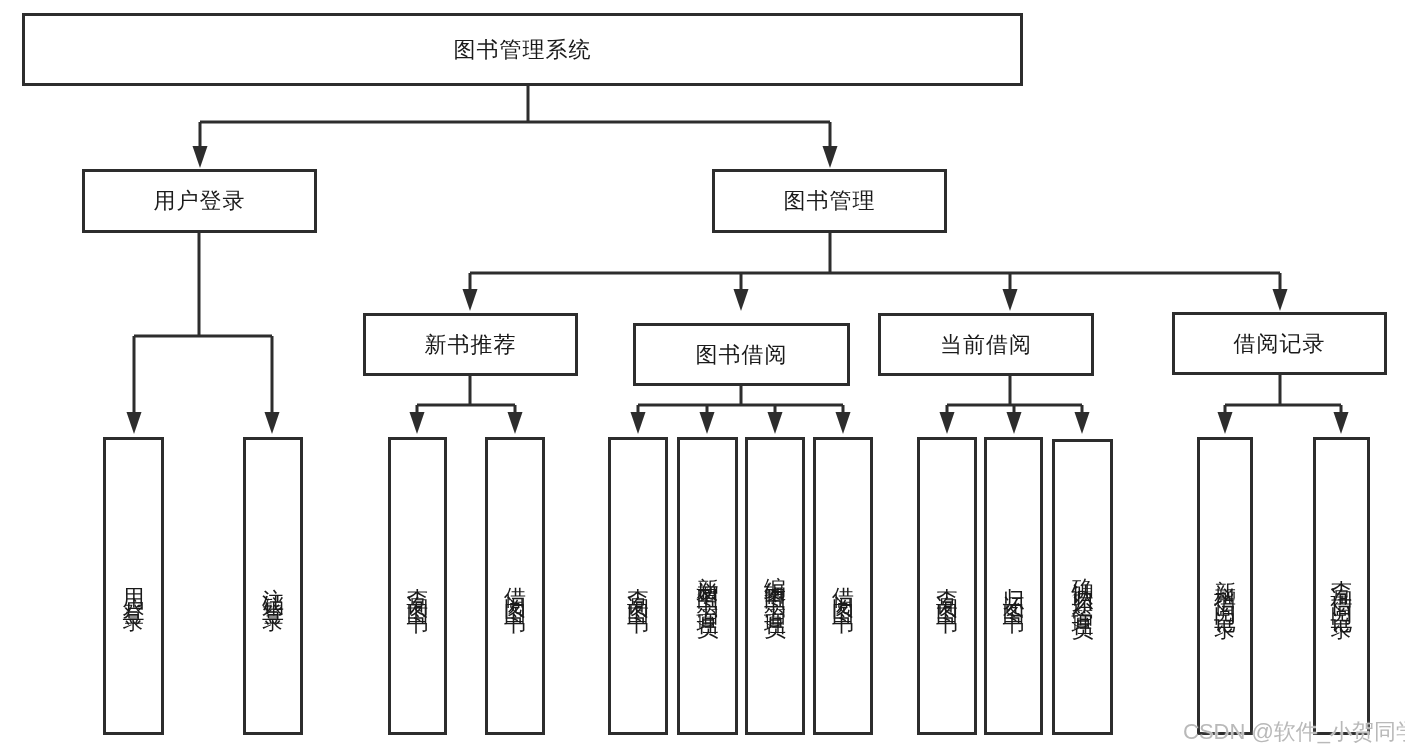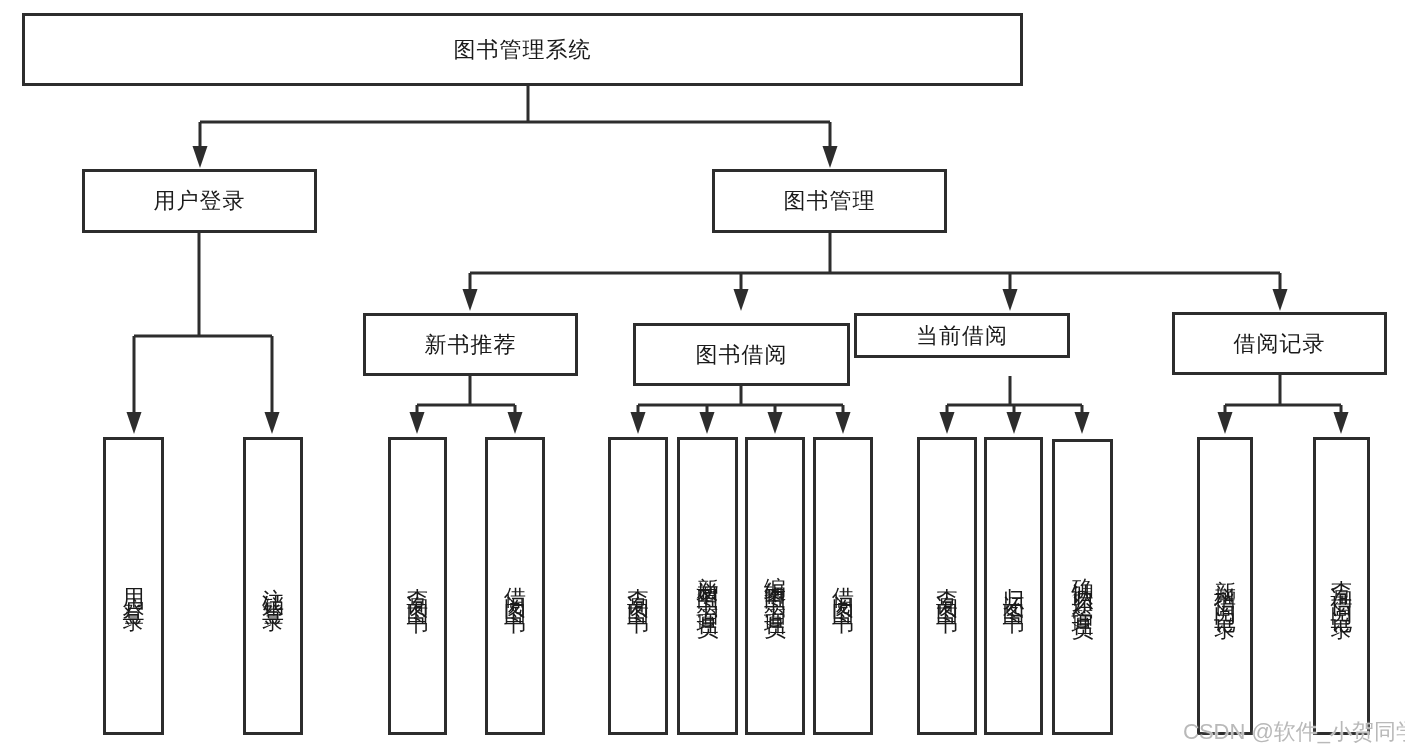--- a/index.html
+++ b/index.html
@@ -112,21 +112,21 @@
   <div class="box h" style="left:712px;top:169px;width:235px;height:64px">
     <span>图书管理</span>
   </div>
 
   <div class="box h" style="left:363px;top:313px;width:215px;height:63px">
     <span>新书推荐</span>
   </div>
   <div class="box h" style="left:633px;top:323px;width:217px;height:63px">
     <span>图书借阅</span>
   </div>
-  <div class="box h" style="left:854px;top:313px;width:216px;height:45px">
+  <div class="box h" style="left:878px;top:313px;width:216px;height:63px">
     <span>当前借阅</span>
   </div>
   <div class="box h" style="left:1172px;top:312px;width:215px;height:63px">
     <span>借阅记录</span>
   </div>
 
   <div class="box v" style="left:103px;top:437px;width:61px;height:298px">
     <span>用户登录</span>
   </div>
   <div class="box v" style="left:243px;top:437px;width:60px;height:298px">

